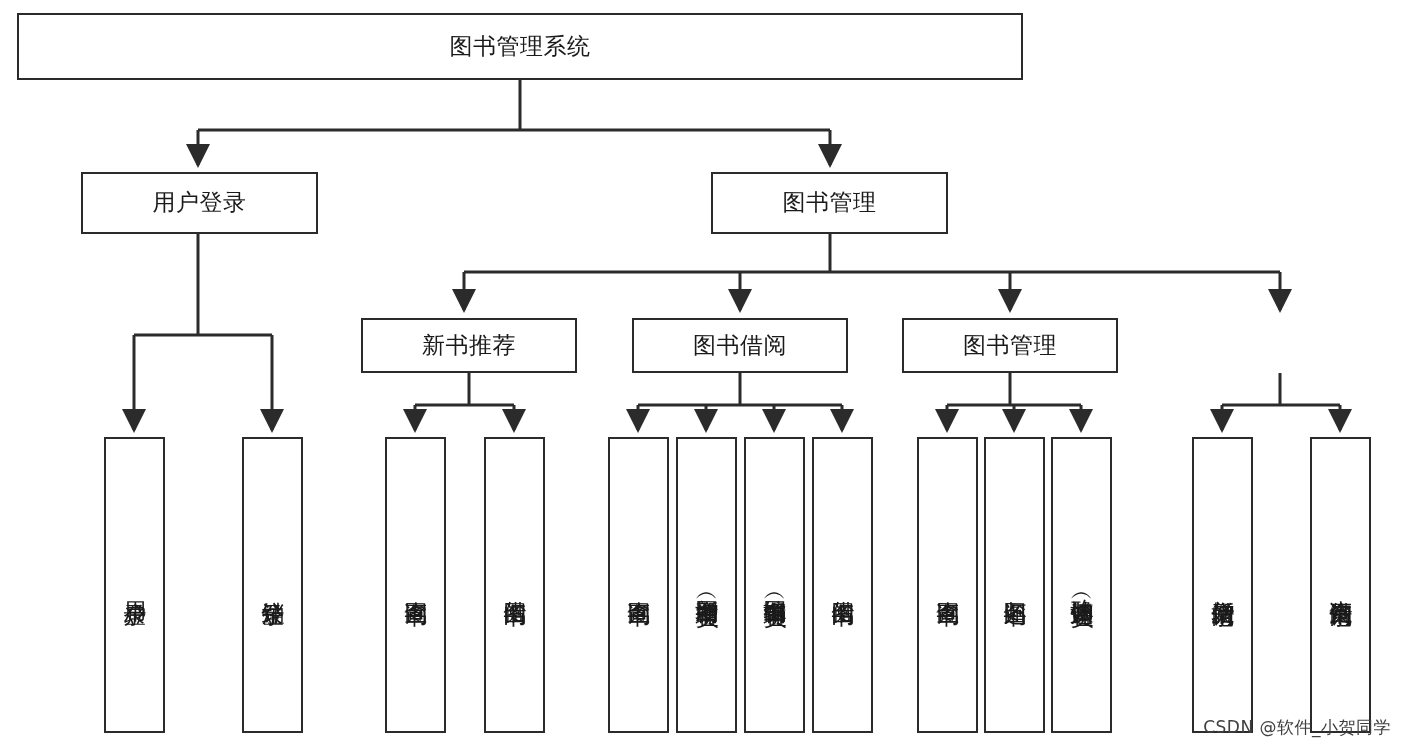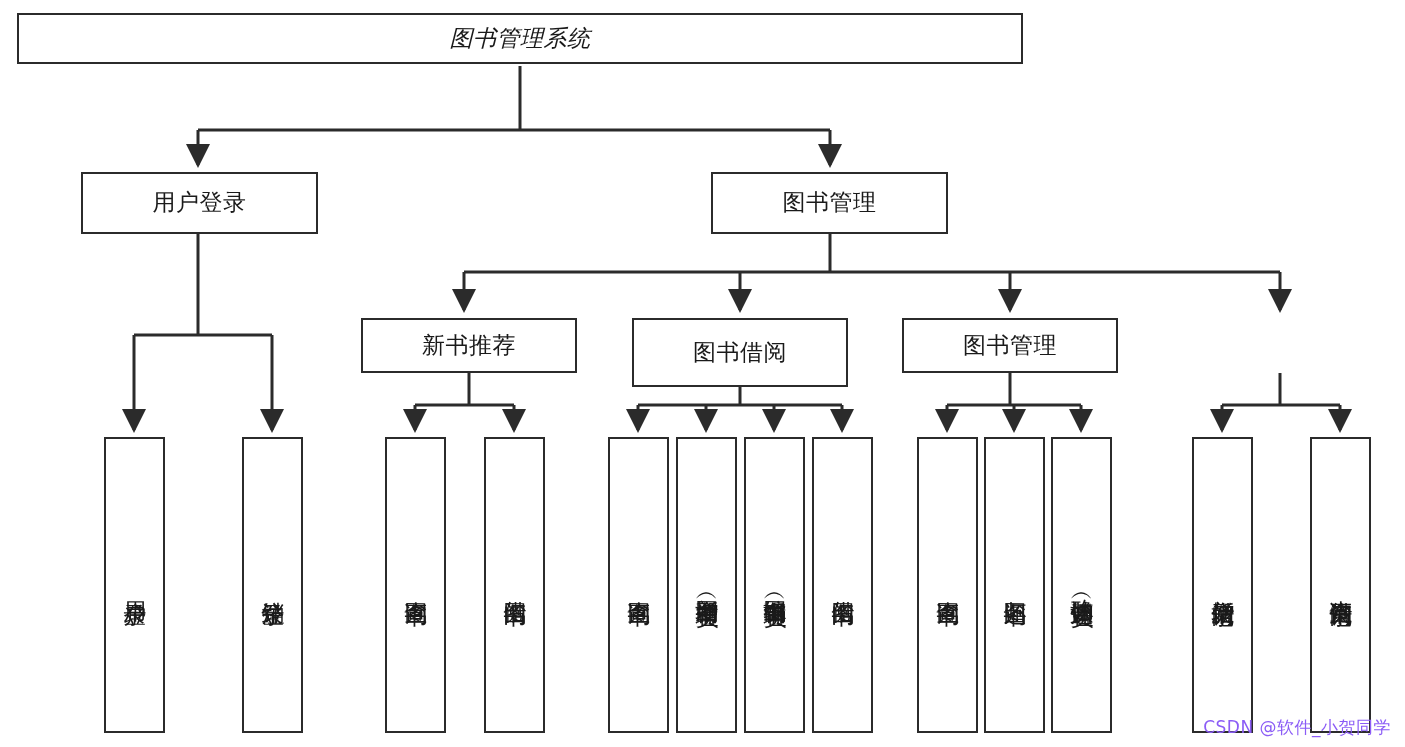--- a/index.html
+++ b/index.html
@@ -52,21 +52,21 @@
     writing-mode: vertical-rl;
     text-orientation: upright;
     display: block;
     text-align: center;
   }
   #watermark {
     position: absolute;
     right: 14px;
     bottom: 8px;
     font-size: 17px;
-    color: #8b5cf6;
+    color: #404040;
     letter-spacing: 0.5px;
     white-space: nowrap;
   }
 </style>
 </head>
 <body>
 
 <div id="canvas">
 
   <svg class="wires" viewBox="0 0 1405 747" xmlns="http://www.w3.org/2000/svg">
@@ -113,29 +113,29 @@
       <path d="M 1014 405 L 1014 430" marker-end="url(#arrow)"></path>
       <path d="M 1081 405 L 1081 430" marker-end="url(#arrow)"></path>
 
       <path d="M 1280 373 L 1280 405"></path>
       <path d="M 1222 405 L 1340 405"></path>
       <path d="M 1222 405 L 1222 430" marker-end="url(#arrow)"></path>
       <path d="M 1340 405 L 1340 430" marker-end="url(#arrow)"></path>
     </g>
   </svg>
 
-  <div class="node horiz" style="left:17px; top:13px; width:1006px; height:51px;font-style:italic;">图书管理系统</div>
+  <div class="node horiz" style="left:17px; top:13px; width:1006px; height:67px;">图书管理系统</div>
 
   <div class="node horiz" style="left:81px; top:172px; width:237px; height:62px;">用户登录</div>
 
   <div class="node horiz" style="left:711px; top:172px; width:237px; height:62px;">图书管理</div>
 
   <div class="node horiz" style="left:361px; top:318px; width:216px; height:55px;">新书推荐</div>
 
-  <div class="node horiz" style="left:632px; top:318px; width:216px; height:69px;">图书借阅</div>
+  <div class="node horiz" style="left:632px; top:318px; width:216px; height:55px;">图书借阅</div>
 
   <div class="node horiz" style="left:902px; top:318px; width:216px; height:55px;">图书管理</div>
 
 
   <div class="node vert" style="left:104px; top:437px; width:61px; height:296px;">
     <span>用户登录</span>
   </div>
   <div class="node vert" style="left:242px; top:437px; width:61px; height:296px;">
     <span>注销登录</span>
   </div>

